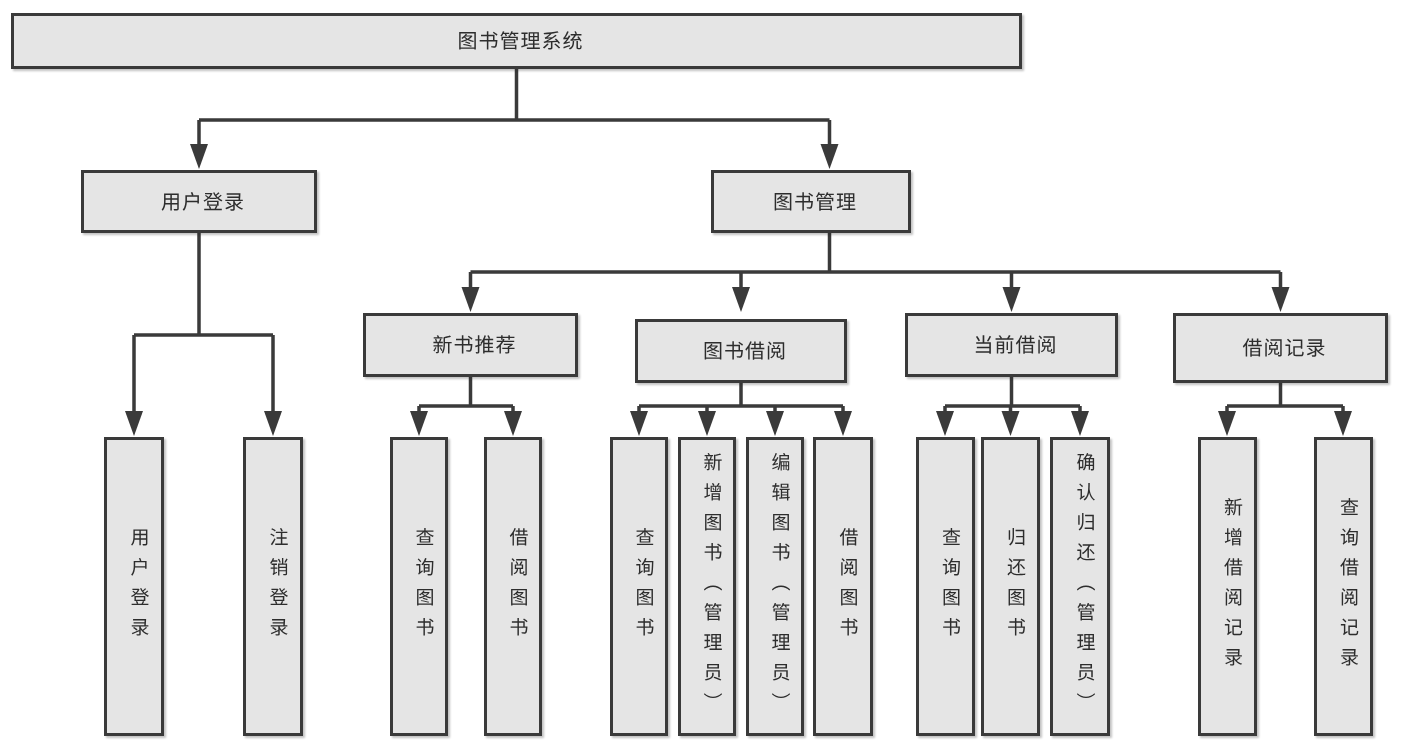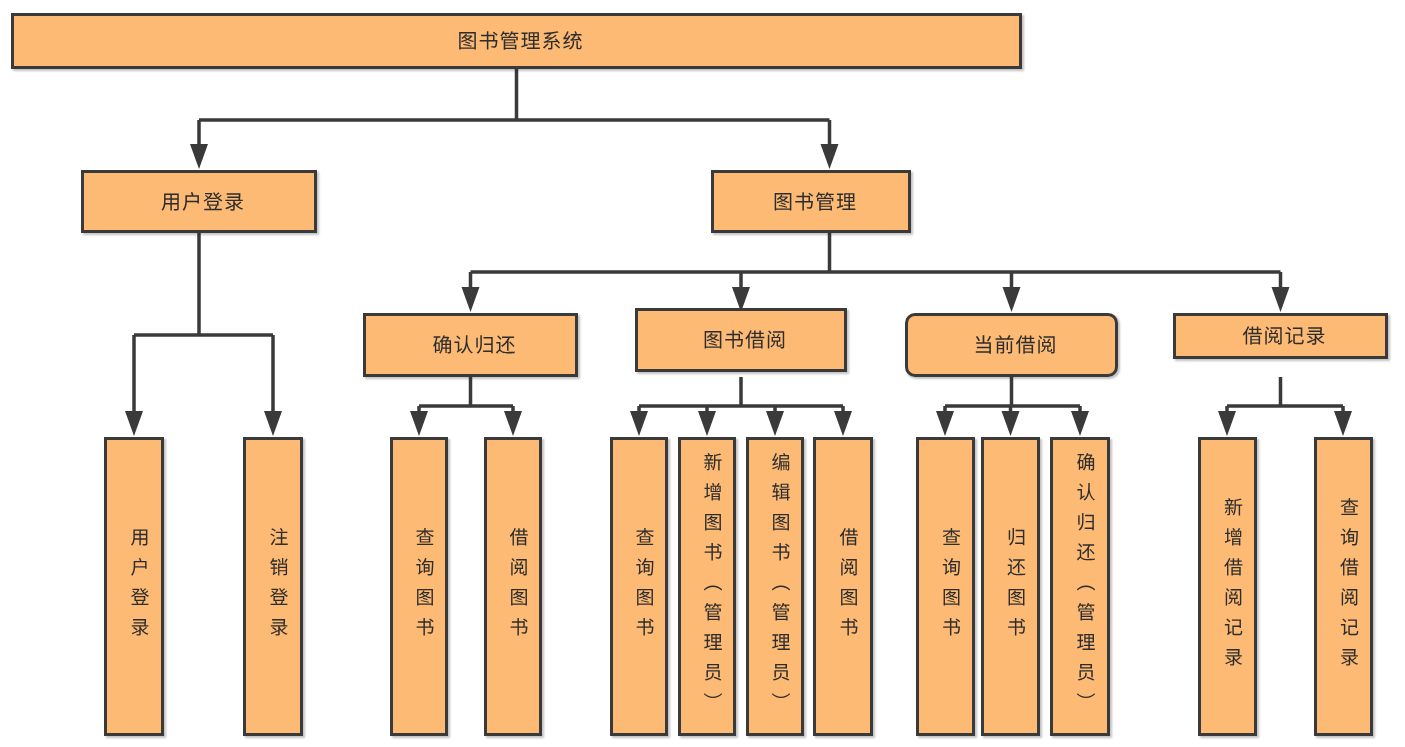--- a/index.html
+++ b/index.html
@@ -10,21 +10,21 @@
     background: var(--background, #ffffff);
     font-family: "Liberation Sans", sans-serif;
     overflow: hidden;
   }
   .edges { position: absolute; left: 0; top: 0; width: 1405px; height: 747px; z-index: 0; }
   .edge { stroke: var(--line, #3a3a3a); stroke-width: 3.5; fill: none; }
   .arrow { fill: var(--line, #3a3a3a); }
   .node {
     position: absolute;
     box-sizing: border-box;
-    background: #fdba74;
+    background: #e5e5e5;
     border: 3px solid var(--border, #3a3a3a);
     display: flex;
     align-items: center;
     justify-content: center;
     color: var(--text, #2d2d2d);
     z-index: 1;
     box-shadow: 1.5px 1.5px 2px rgba(40,40,40,0.28);
     padding-left: 8px;
   }
   .node.h .lbl {
@@ -93,29 +93,29 @@
   </div>
 
   <div class="node h" style="left:81px; top:170px; width:236px; height:63px;">
     <span class="lbl">用户登录</span>
   </div>
   <div class="node h" style="left:711px; top:170px; width:200px; height:63px;">
     <span class="lbl">图书管理</span>
   </div>
 
   <div class="node h" style="left:363px; top:313px; width:215px; height:64px;">
-    <span class="lbl">确认归还</span>
+    <span class="lbl">新书推荐</span>
   </div>
-  <div class="node h" style="left:635px; top:308px; width:212px; height:64px;">
+  <div class="node h" style="left:635px; top:319px; width:212px; height:64px;">
     <span class="lbl">图书借阅</span>
   </div>
-  <div class="node h" style="left:905px; top:313px; width:213px; height:64px;border-radius:10px;">
+  <div class="node h" style="left:905px; top:313px; width:213px; height:64px;">
     <span class="lbl">当前借阅</span>
   </div>
-  <div class="node h" style="left:1173px; top:313px; width:215px; height:46px;">
+  <div class="node h" style="left:1173px; top:313px; width:215px; height:70px;">
     <span class="lbl">借阅记录</span>
   </div>
 
   <div class="node v" style="left:104px; top:437px; width:60px; height:299px;">
     <span class="lbl">用户登录</span>
   </div>
   <div class="node v" style="left:243px; top:437px; width:60px; height:299px;">
     <span class="lbl">注销登录</span>
   </div>
 

